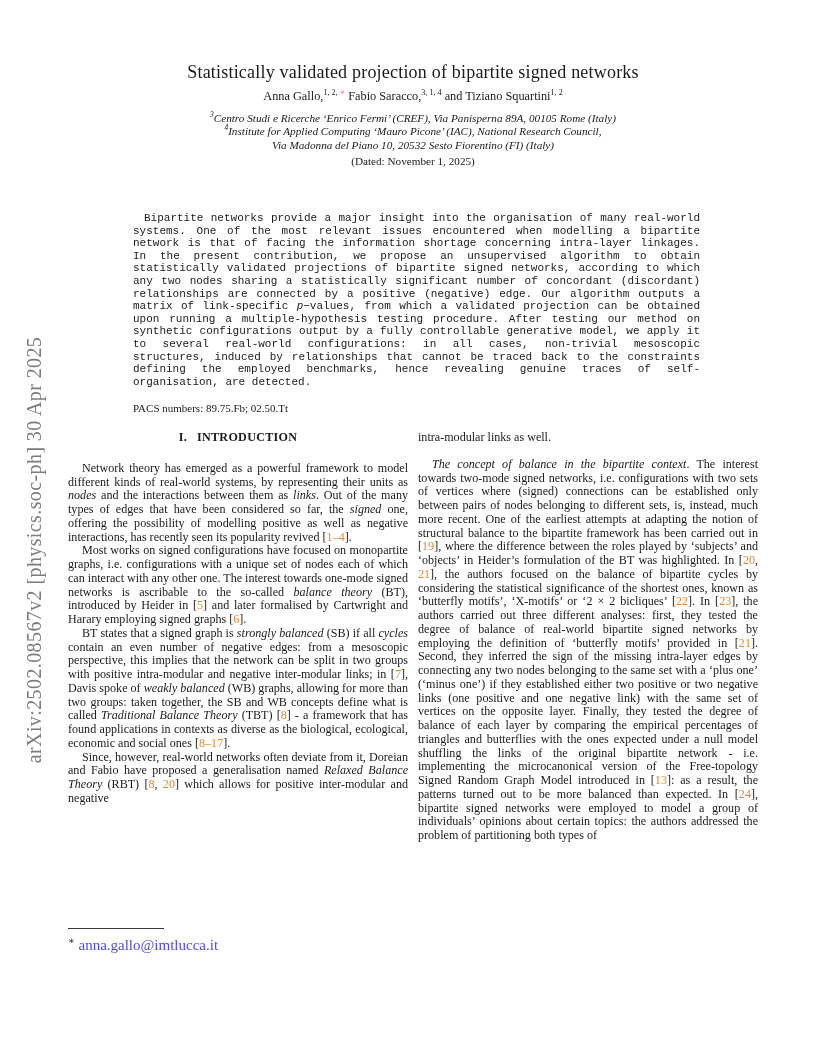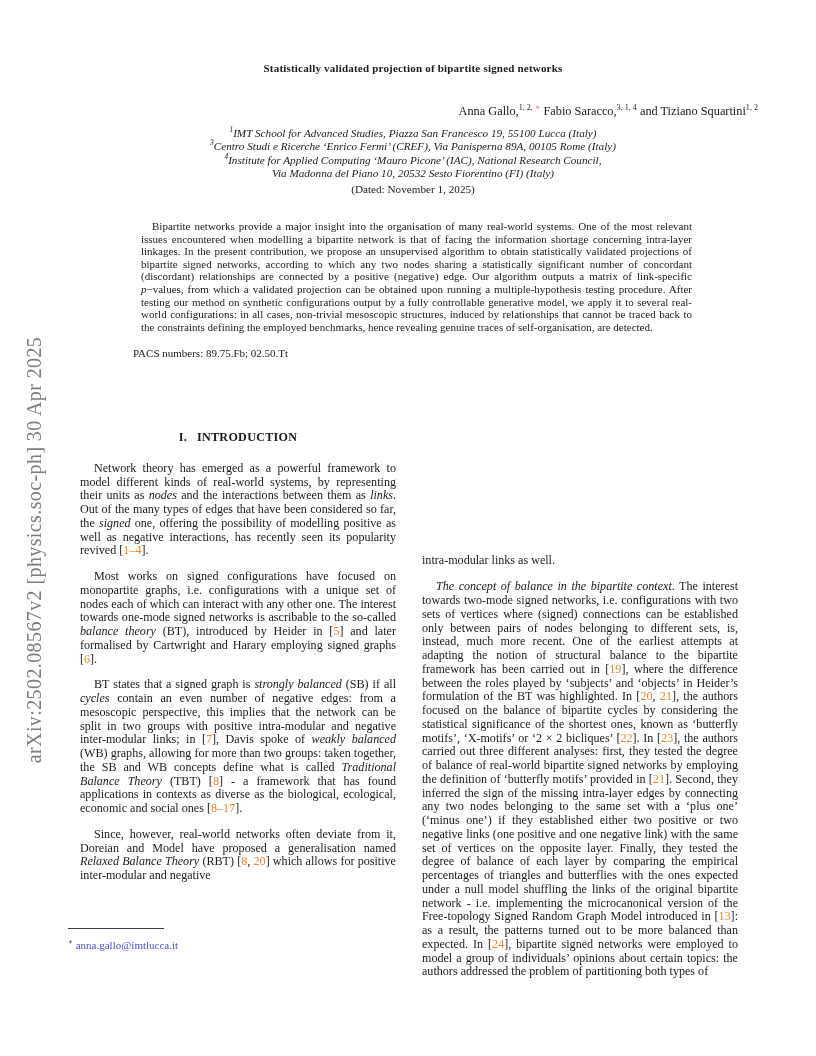--- a/index.html
+++ b/index.html
@@ -19,79 +19,78 @@
   
   .stamp{
     position:absolute;left:34px;top:550px;
     transform:translate(-50%,-50%) rotate(-90deg);
     white-space:nowrap;
     font-size:20px;letter-spacing:.4px;
     color:var(--stamp);
   }
   
   .header{position:absolute;top:62px;left:68px;width:690px;text-align:center;}
-  .title{margin:0;font-size:11px;font-weight:bold;letter-spacing:.2px;}
-  .authors{margin-top:30px;font-size:12.3px;text-align:right;}
+  .title{margin:0;font-size:18px;font-weight:normal;letter-spacing:.2px;}
+  .authors{margin-top:6px;font-size:12.3px;}
   .affils{margin-top:8px;font-style:italic;font-size:11.2px;line-height:13.3px;}
   .dated{margin-top:3px;font-size:11.2px;}
   
   .abstract{position:absolute;top:212px;left:133px;width:567px;}
-  .abs-text{margin:8px;font-size:11px;line-height:12.6px;text-align:justify;text-indent:11px;}
+  .abs-text{margin:0;font-size:11px;line-height:12.6px;text-align:justify;text-indent:11px;font-family:Liberation Mono, monospace;}
   .pacs{margin:14px 0 0 0;font-size:11px;}
   
-  .columns{position:absolute;top:431px;left:68px;width:690px;display:flex;gap:2px;align-items:flex-end;}
+  .columns{position:absolute;top:431px;left:68px;width:690px;display:flex;gap:10px;}
   .col{width:340px;font-size:12.1px;line-height:13.75px;text-align:justify;}
   .col-left{position:relative;min-height:560px;}
   .sec-heading{margin:0 0 17px 0;font-size:12.1px;font-weight:bold;text-align:center;letter-spacing:.3px;}
-  .para{margin:12px;}
+  .para{margin:0;}
   .para.indent{text-indent:14px;font-family:Liberation Serif, serif;}
   .para.lead-gap{margin-top:13px;}
   
   .footnote{position:absolute;top:497px;left:0;width:340px;text-align:left;}
   .fn-rule{width:96px;border-top:1.2px solid #3a3a3a;margin-bottom:10px;}
-  .fn-line{font-size:11px;line-height:13px;}
+  .fn-line{font-size:15px;line-height:13px;}
   
   .seg-i{font-style:italic;}
   .seg-sup{vertical-align:super;font-size:0.66em;line-height:0;}
   .seg-cite{color:var(--cite);}
   .seg-link{color:var(--link);}
   .seg-star{color:var(--star);}
 </style>
 </head>
 <body>
 
 <div class="page" style="--cite: #e8882e; --link: #4d4dde; --star: #ee5f9b; --stamp: #7d7d7d;">
 
   <div class="stamp">arXiv:2502.08567v2  [physics.soc-ph]  30 Apr 2025</div>
 
   <header class="header">
     <h1 class="title">Statistically validated projection of bipartite signed networks</h1>
     <div class="authors"><span>Anna Gallo,</span><span class="seg-sup">1, 2, </span><span class="seg-sup seg-star">∗</span><span> Fabio Saracco,</span><span class="seg-sup">3, 1, 4</span><span> and Tiziano Squartini</span><span class="seg-sup">1, 2</span></div>
     <div class="affils">
-      <div class="affil"><span class="seg-sup">1</span><span>IMT School for Advanced Studies, Piazza San Francesco 19, 55100 Lucca (Italy)</span></div>
       <div class="affil"><span class="seg-sup">3</span><span>Centro Studi e Ricerche ‘Enrico Fermi’ (CREF), Via Panisperna 89A, 00105 Rome (Italy)</span></div>
       <div class="affil"><span class="seg-sup">4</span><span>Institute for Applied Computing ‘Mauro Picone’ (IAC), National Research Council,</span></div>
       <div class="affil"><span>Via Madonna del Piano 10, 20532 Sesto Fiorentino (FI) (Italy)</span></div>
     </div>
     <div class="dated">(Dated: November 1, 2025)</div>
   </header>
 
   <section class="abstract">
     <p class="abs-text"><span>Bipartite networks provide a major insight into the organisation of many real-world systems. One of the most relevant issues encountered when modelling a bipartite network is that of facing the information shortage concerning intra-layer linkages. In the present contribution, we propose an unsupervised algorithm to obtain statistically validated projections of bipartite signed networks, according to which any two nodes sharing a statistically significant number of concordant (discordant) relationships are connected by a positive (negative) edge. Our algorithm outputs a matrix of link-specific </span><span class="seg-i">p</span><span>−values, from which a validated projection can be obtained upon running a multiple-hypothesis testing procedure. After testing our method on synthetic configurations output by a fully controllable generative model, we apply it to several real-world configurations: in all cases, non-trivial mesoscopic structures, induced by relationships that cannot be traced back to the constraints defining the employed benchmarks, hence revealing genuine traces of self-organisation, are detected.</span></p>
     <p class="pacs">PACS numbers: 89.75.Fb; 02.50.Tt</p>
   </section>
 
   <main class="columns">
 
     <div class="col col-left">
       <h2 class="sec-heading">I.&nbsp;&nbsp;&nbsp;INTRODUCTION</h2>
       <p class="para indent"><span>Network theory has emerged as a powerful framework to model different kinds of real-world systems, by representing their units as </span><span class="seg-i">nodes</span><span> and the interactions between them as </span><span class="seg-i">links</span><span>. Out of the many types of edges that have been considered so far, the </span><span class="seg-i">signed</span><span> one, offering the possibility of modelling positive as well as negative interactions, has recently seen its popularity revived [</span><span class="seg-cite">1–4</span><span>].</span></p>
       <p class="para indent"><span>Most works on signed configurations have focused on monopartite graphs, i.e. configurations with a unique set of nodes each of which can interact with any other one. The interest towards one-mode signed networks is ascribable to the so-called </span><span class="seg-i">balance theory</span><span> (BT), introduced by Heider in [</span><span class="seg-cite">5</span><span>] and later formalised by Cartwright and Harary employing signed graphs [</span><span class="seg-cite">6</span><span>].</span></p>
       <p class="para indent"><span>BT states that a signed graph is </span><span class="seg-i">strongly balanced</span><span> (SB) if all </span><span class="seg-i">cycles</span><span> contain an even number of negative edges: from a mesoscopic perspective, this implies that the network can be split in two groups with positive intra-modular and negative inter-modular links; in [</span><span class="seg-cite">7</span><span>], Davis spoke of </span><span class="seg-i">weakly balanced</span><span> (WB) graphs, allowing for more than two groups: taken together, the SB and WB concepts define what is called </span><span class="seg-i">Traditional Balance Theory</span><span> (TBT) [</span><span class="seg-cite">8</span><span>] - a framework that has found applications in contexts as diverse as the biological, ecological, economic and social ones [</span><span class="seg-cite">8–17</span><span>].</span></p>
-      <p class="para indent"><span>Since, however, real-world networks often deviate from it, Doreian and Model have proposed a generalisation named </span><span class="seg-i">Relaxed Balance Theory</span><span> (RBT) [</span><span class="seg-cite">8</span><span>, </span><span class="seg-cite">20</span><span>] which allows for positive inter-modular and negative</span></p>
+      <p class="para indent"><span>Since, however, real-world networks often deviate from it, Doreian and Fabio have proposed a generalisation named </span><span class="seg-i">Relaxed Balance Theory</span><span> (RBT) [</span><span class="seg-cite">8</span><span>, </span><span class="seg-cite">20</span><span>] which allows for positive inter-modular and negative</span></p>
       <div class="footnote">
         <div class="fn-rule"></div>
         <div class="fn-line"><span class="seg-sup">∗</span><span> </span><span class="seg-link">anna.gallo@imtlucca.it</span></div>
       </div>
     </div>
 
     <div class="col col-right">
       <p class="para"><span>intra-modular links as well.</span></p>
       <p class="para indent lead-gap"><span class="seg-i">The concept of balance in the bipartite context</span><span>. The interest towards two-mode signed networks, i.e. configurations with two sets of vertices where (signed) connections can be established only between pairs of nodes belonging to different sets, is, instead, much more recent. One of the earliest attempts at adapting the notion of structural balance to the bipartite framework has been carried out in [</span><span class="seg-cite">19</span><span>], where the difference between the roles played by ‘subjects’ and ‘objects’ in Heider’s formulation of the BT was highlighted. In [</span><span class="seg-cite">20</span><span>, </span><span class="seg-cite">21</span><span>], the authors focused on the balance of bipartite cycles by considering the statistical significance of the shortest ones, known as ‘butterfly motifs’, ‘X-motifs’ or ‘2 × 2 bicliques’ [</span><span class="seg-cite">22</span><span>]. In [</span><span class="seg-cite">23</span><span>], the authors carried out three different analyses: first, they tested the degree of balance of real-world bipartite signed networks by employing the definition of ‘butterfly motifs’ provided in [</span><span class="seg-cite">21</span><span>]. Second, they inferred the sign of the missing intra-layer edges by connecting any two nodes belonging to the same set with a ‘plus one’ (‘minus one’) if they established either two positive or two negative links (one positive and one negative link) with the same set of vertices on the opposite layer. Finally, they tested the degree of balance of each layer by comparing the empirical percentages of triangles and butterflies with the ones expected under a null model shuffling the links of the original bipartite network - i.e. implementing the microcanonical version of the Free-topology Signed Random Graph Model introduced in [</span><span class="seg-cite">13</span><span>]: as a result, the patterns turned out to be more balanced than expected. In [</span><span class="seg-cite">24</span><span>], bipartite signed networks were employed to model a group of individuals’ opinions about certain topics: the authors addressed the problem of partitioning both types of</span></p>
     </div>

